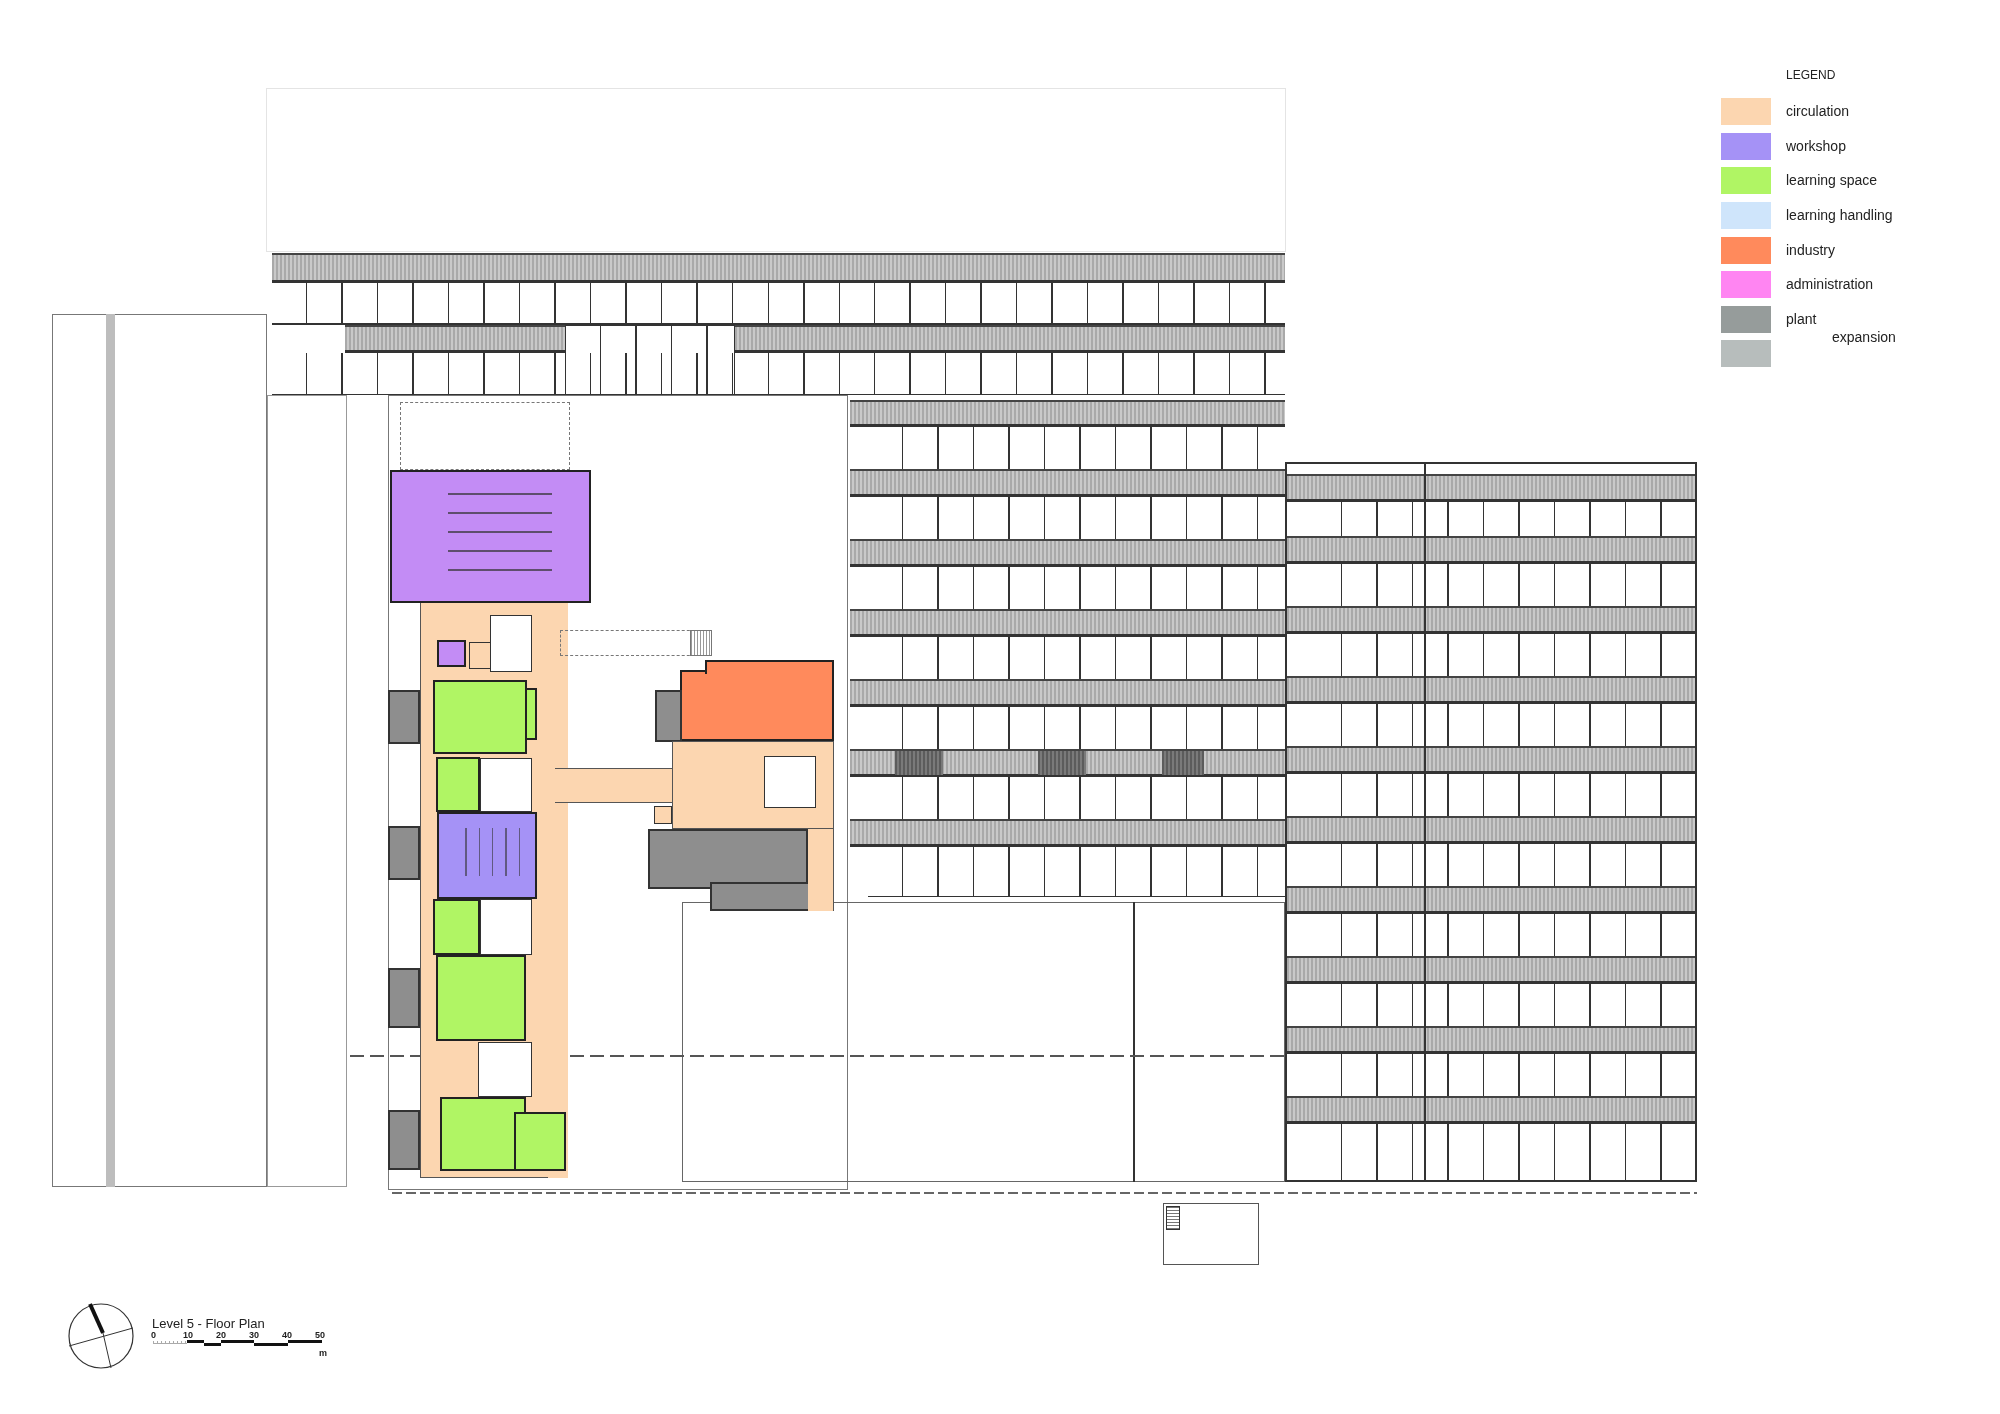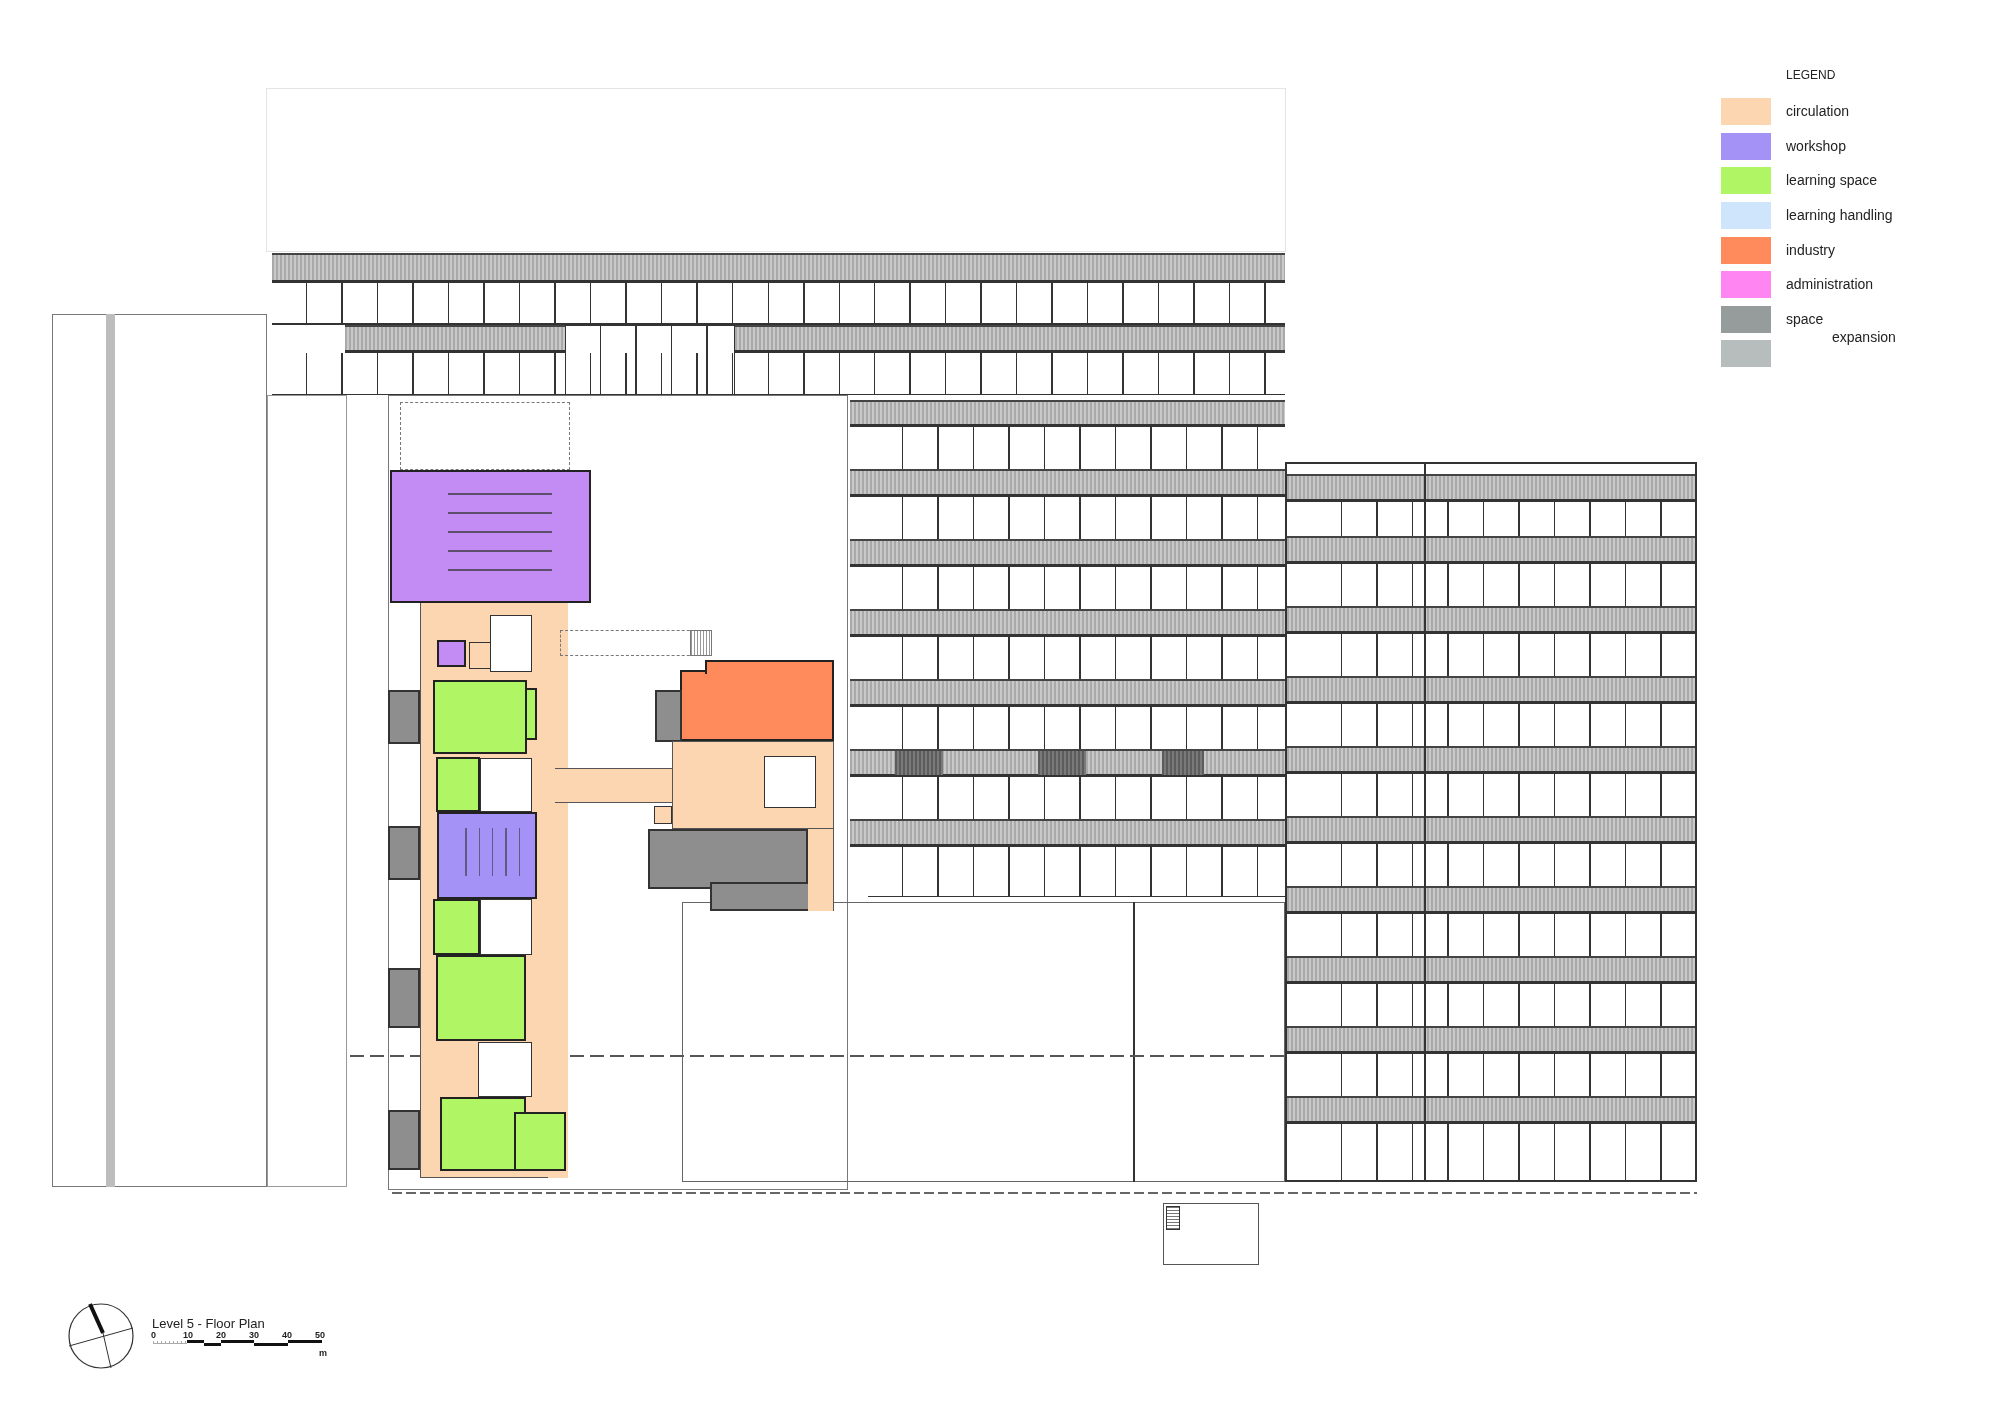--- a/index.html
+++ b/index.html
@@ -163,21 +163,21 @@
   <div class="legend-swatch" style="top:202px;background:#cfe5fb;"></div>
   <div class="legend-label" style="top:202px;">learning handling</div>
 
   <div class="legend-swatch" style="top:237px;background:#ff8a5c;"></div>
   <div class="legend-label" style="top:237px;">industry</div>
 
   <div class="legend-swatch" style="top:271px;background:#ff85f2;"></div>
   <div class="legend-label" style="top:271px;">administration</div>
 
   <div class="legend-swatch" style="top:306px;background:#969c9b;"></div>
-  <div class="legend-label" style="top:306px;">space</div>
+  <div class="legend-label" style="top:306px;">plant</div>
 
   <div class="legend-swatch" style="top:340px;background:#b7bdbc;"></div>
   <div class="legend-label" style="top:324px;margin-left:46px;">expansion</div>
 </div>
 
 <svg class="abs" style="left:65px;top:1300px;" width="72" height="72" viewBox="0 0 72 72">
   <circle cx="36" cy="36" r="32" fill="none" stroke="#333" stroke-width="1.2"></circle>
   <line x1="4" y1="46" x2="68" y2="28" stroke="#333" stroke-width="1"></line>
   <line x1="38" y1="33" x2="46" y2="68" stroke="#333" stroke-width="1"></line>
   <line x1="25" y1="4" x2="38" y2="33" stroke="#111" stroke-width="4"></line>

